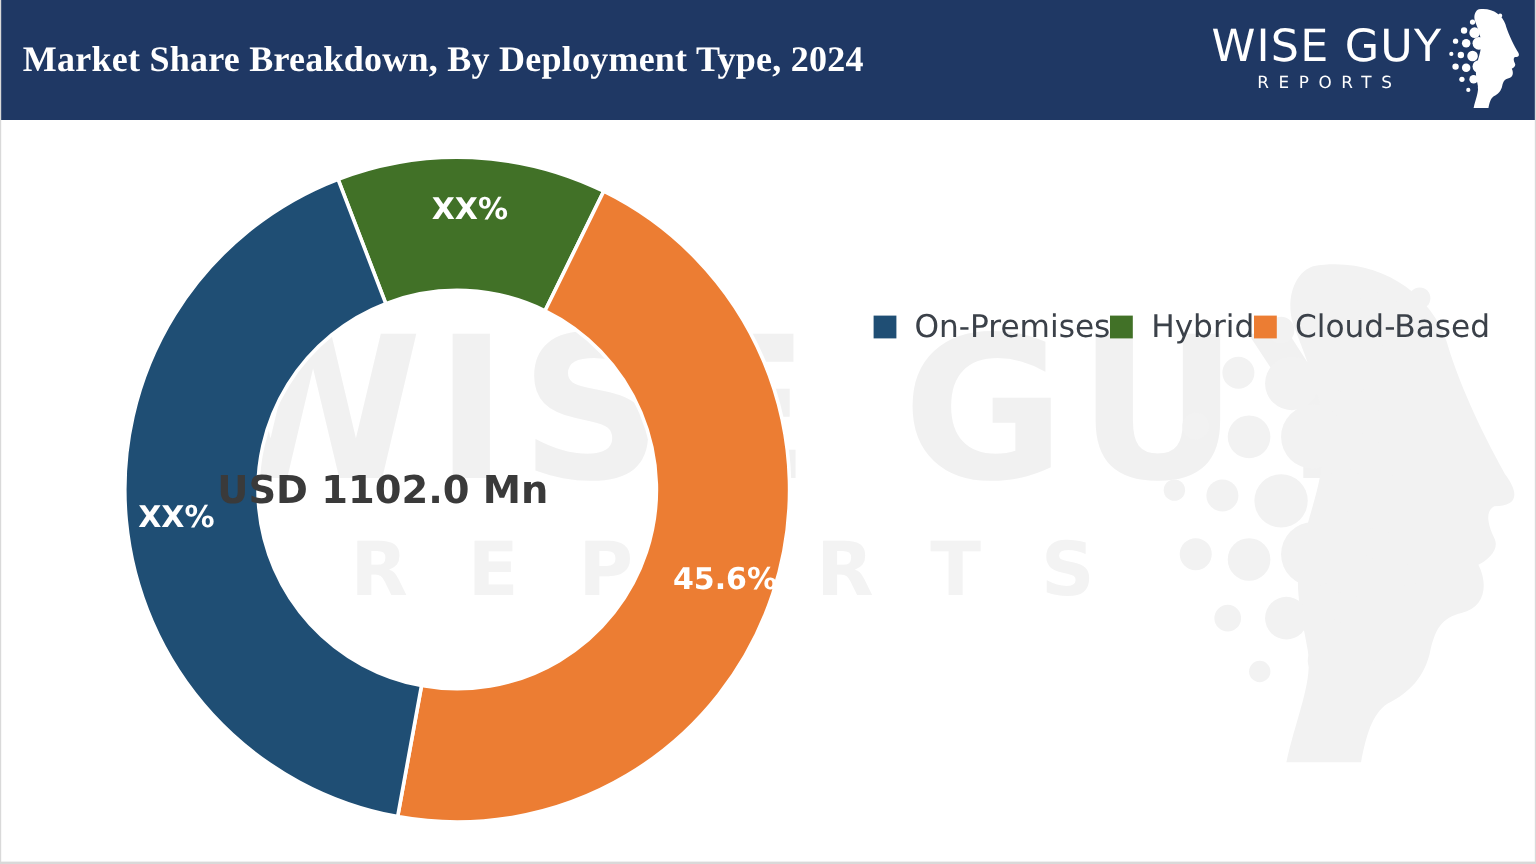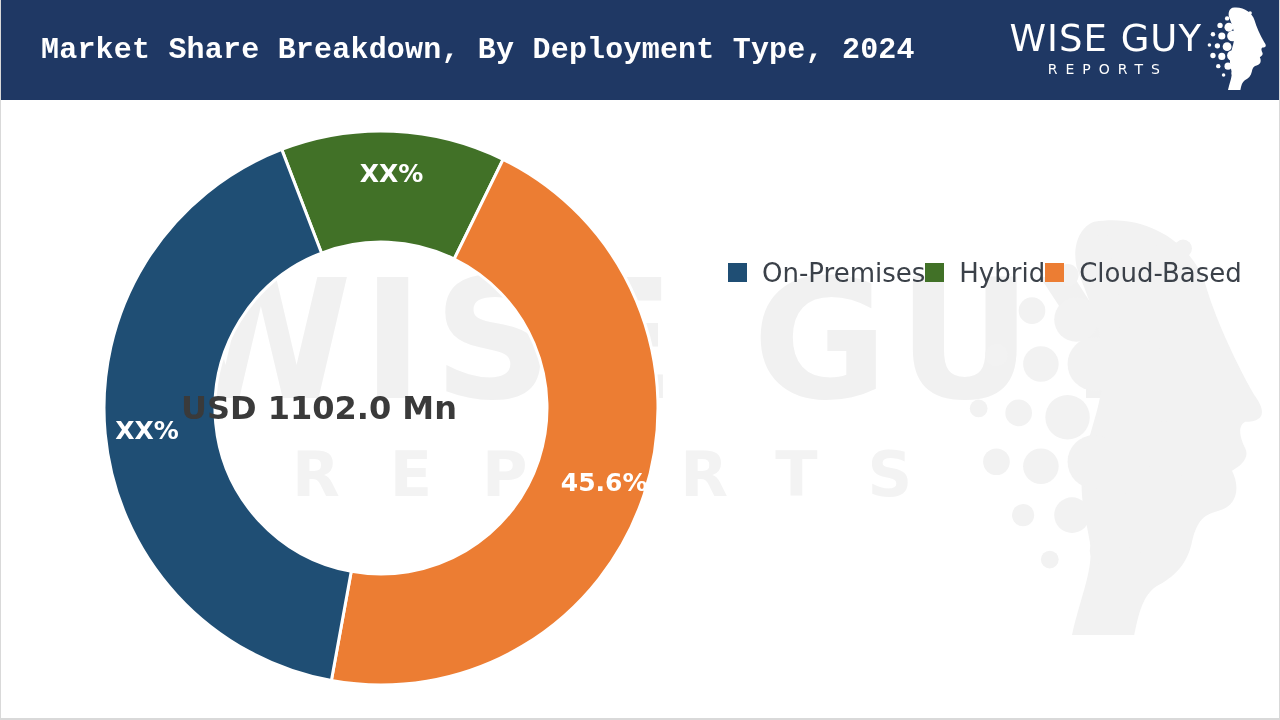--- a/index.html
+++ b/index.html
@@ -5,22 +5,22 @@
   * { margin:0; padding:0; box-sizing:border-box; }
   html,body { width:1280px; height:720px; overflow:hidden; background:#ffffff;
               font-family:"DejaVu Sans", sans-serif; }
   .frame { position:absolute; inset:0; border-left:1px solid #d9d9d9;
            border-right:1px solid #d9d9d9; border-bottom:2px solid #d9d9d9;
            pointer-events:none; z-index:50; }
 
   
   .header { position:absolute; left:0; top:0; width:1280px; height:100px;
             background:#1f3864; display:flex; align-items:center; z-index:10; }
-  .header-title { color:#ffffff; font-size:30px; font-weight:bold; padding-left:41px;
-                  font-family:Liberation Mono, monospace; letter-spacing:.2px; }
+  .header-title { color:#ffffff; font-size:30px; font-weight:bold; padding-left:19px;
+                  font-family:Liberation Serif, serif; letter-spacing:.2px; }
   .logo { position:absolute; right:12px; top:6px; display:flex; align-items:center; gap:0; }
   .logo-text { display:flex; flex-direction:column; align-items:center; color:#fff; }
   .logo-line1 { font-size:37px; font-weight:400; letter-spacing:1px; line-height:1.1; }
   .logo-line2 { font-size:14px; letter-spacing:8px; margin-top:1px; text-indent:4px; }
   .logo-head { width:80px; height:84px; margin-left:-14px; }
 
   
   .wm { position:absolute; color:#f1f1f1; z-index:1; white-space:nowrap; user-select:none; }
   .wm-line1 { left:170px; top:245px; font-size:165px; font-weight:bold; letter-spacing:10px; }
   .wm-line2 { left:292px; top:438px; font-size:62px; font-weight:bold; letter-spacing:50px; color:#f3f3f3; }

